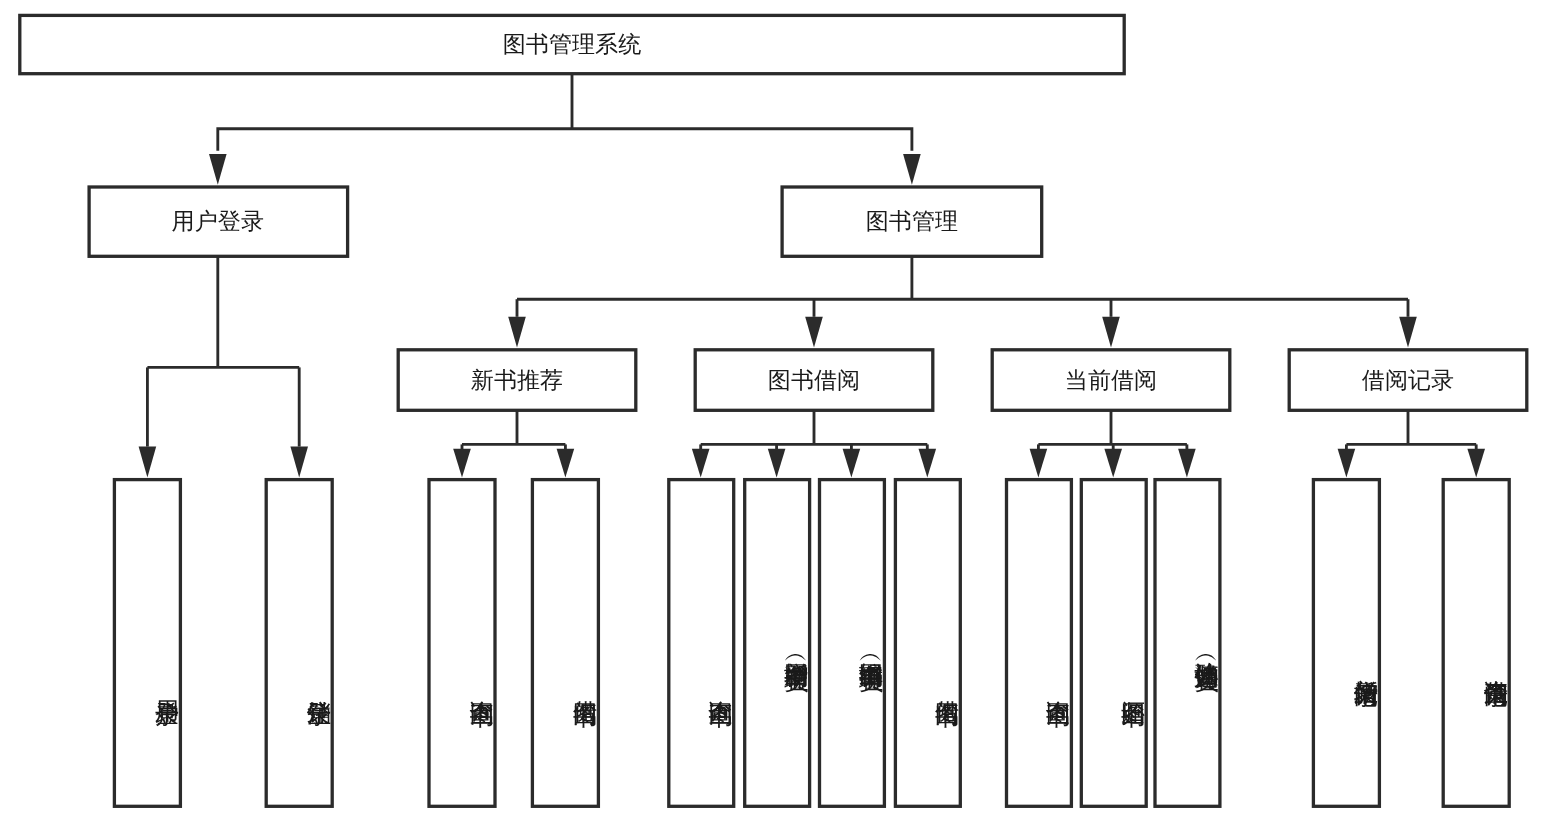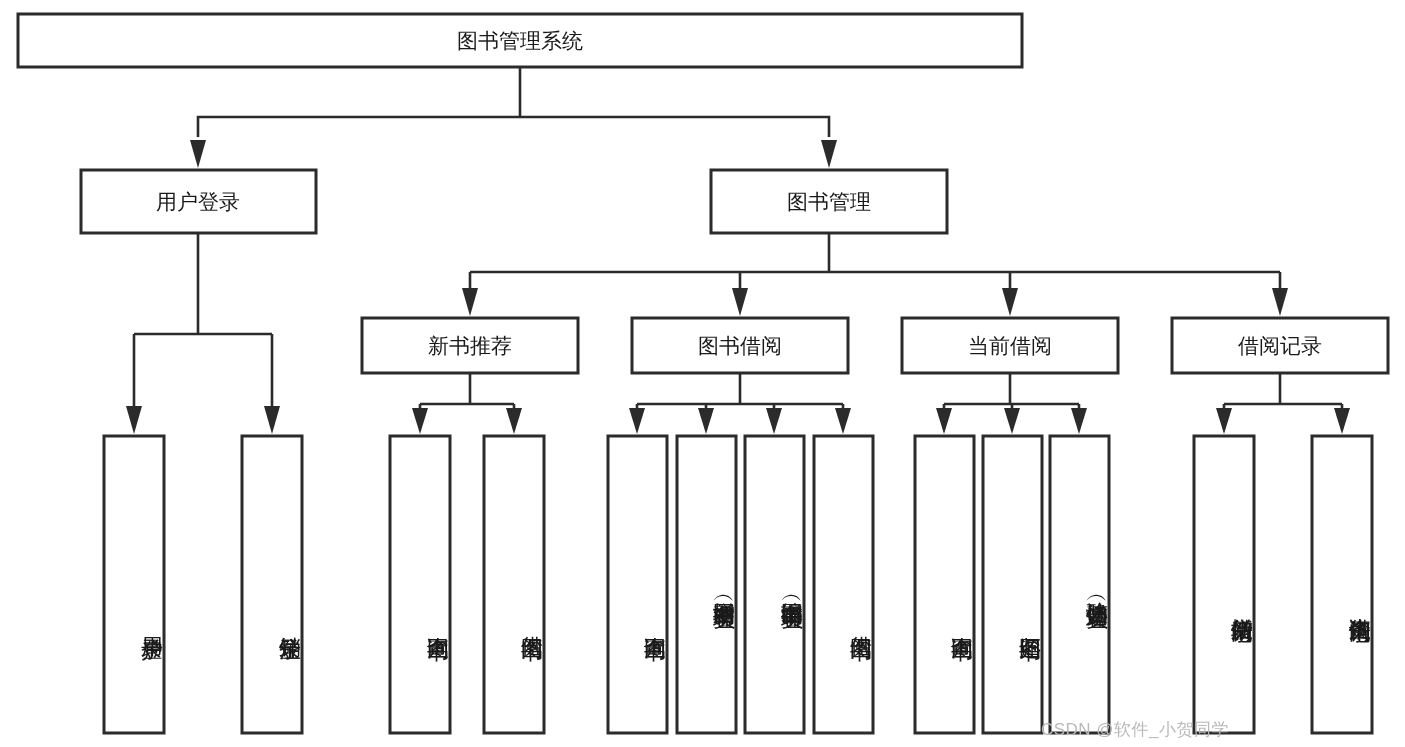--- a/index.html
+++ b/index.html
@@ -12,20 +12,21 @@
     height: 747px;
     font-family: "Liberation Sans", "DejaVu Sans", sans-serif;
     overflow: hidden;
     position: relative;
   }
   #diagram-root {
     position: relative;
     width: 1237px;
     height: 747px;
     background: #ffffff;
+    padding-left: 45px;
   }
   svg#flow {
     position: absolute;
     left: 0;
     top: 0;
     width: 1405px;
     height: 747px;
     display: block;
   }
   .node-rect {
@@ -208,15 +209,14 @@
   <div class="vlabel" style="left:608px; top:508px; width:59px; height:225px;">查询图书</div>
   <div class="vlabel" style="left:677px; top:444px; width:59px; height:289px;">新增图书（管理员）</div>
   <div class="vlabel" style="left:745px; top:444px; width:59px; height:289px;">编辑图书（管理员）</div>
   <div class="vlabel" style="left:814px; top:508px; width:59px; height:225px;">借阅图书</div>
   <div class="vlabel" style="left:915px; top:508px; width:59px; height:225px;">查询图书</div>
   <div class="vlabel" style="left:983px; top:508px; width:59px; height:225px;">归还图书</div>
   <div class="vlabel" style="left:1050px; top:444px; width:59px; height:289px;">确认归还（管理员）</div>
   <div class="vlabel" style="left:1194px; top:472px; width:60px; height:261px;">新增借阅记录</div>
   <div class="vlabel" style="left:1312px; top:472px; width:60px; height:261px;">查询借阅记录</div>
 
-  <div class="watermark">CSDN @软件_小贺同学</div>
 
 </div>
 
 </body></html>

